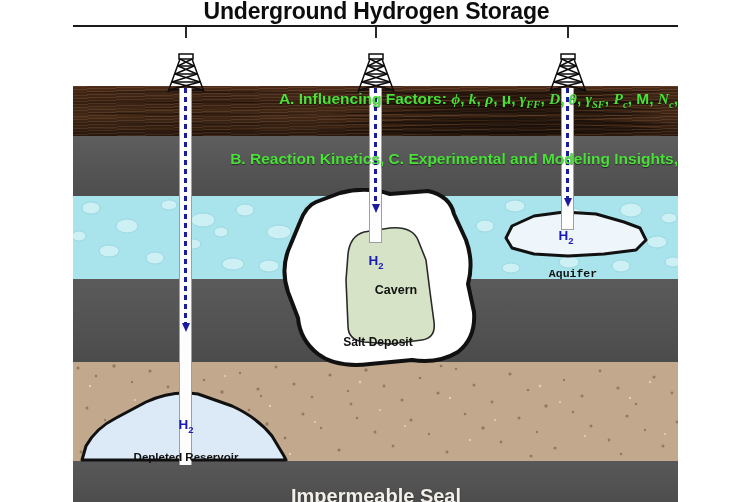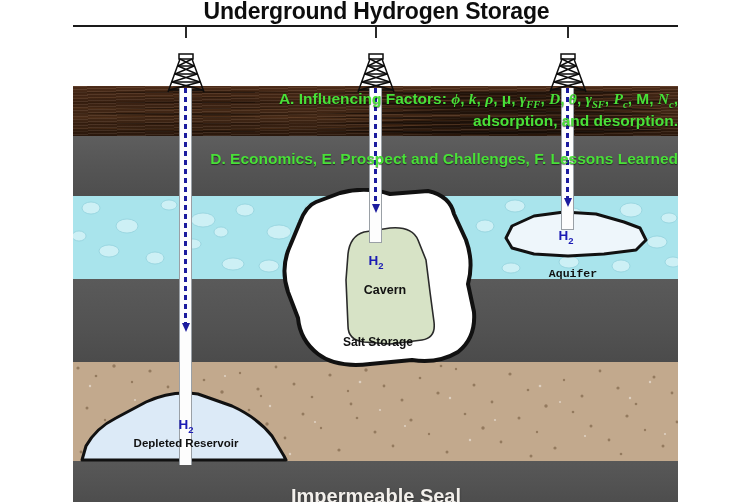--- a/index.html
+++ b/index.html
@@ -364,40 +364,39 @@
       </svg>
     </div>
     <div class="casing capped" style="left:0;top:40px;height:142px;"></div>
     <div class="dash" style="left:5px;top:40px;height:112px;"></div>
     <div class="arrowhead" style="top:150px;"></div>
   </div>
 
   <div class="lbl lbl-h2 center" style="left:376px;top:253px;">
     <span>H</span><sub>2</sub>
   </div>
-  <div class="lbl lbl-dark center" style="left:385px;top:283px;font-size:12.5px;">Cavern</div>
-  <div class="lbl lbl-dark center" style="left:378px;top:335px;font-size:12px;">Salt Storage</div>
+  <div class="lbl lbl-dark center" style="left:396px;top:283px;font-size:12.5px;">Cavern</div>
+  <div class="lbl lbl-dark center" style="left:378px;top:335px;font-size:12px;">Salt Deposit</div>
 
   <div class="lbl lbl-h2 center" style="left:566px;top:228px;">
     <span>H</span><sub>2</sub>
   </div>
   <div class="lbl lbl-dark center" style="left:573px;top:267px;font-size:11.5px;font-family:Liberation Mono, monospace;">Aquifer</div>
 
   <div class="lbl lbl-h2 center" style="left:186px;top:417px;">
     <span>H</span><sub>2</sub>
   </div>
-  <div class="lbl lbl-dark center" style="left:186px;top:437px;font-size:11.5px;">Depleted Reservoir</div>
+  <div class="lbl lbl-dark center" style="left:186px;top:451px;font-size:11.5px;">Depleted Reservoir</div>
 
 
   <div class="lbl lbl-white center" style="left:376px;top:477px;font-size:20px;margin-top:8px;">Impermeable Seal</div>
 
   <div class="factors factors-a">
     <div>
       <span>A. Influencing Factors: </span><span class="f-it">ϕ</span><span>, </span><span class="f-it">k</span><span>, </span><span class="f-it">ρ</span><span>, </span><span class="f-up">μ</span><span>, </span><span class="f-it"><span>γ</span><sub>FF</sub></span><span>, </span><span class="f-it">D</span><span>, </span><span class="f-it">θ</span><span>, </span><span class="f-it"><span>γ</span><sub>SF</sub></span><span>, </span><span class="f-it"><span>P</span><sub>c</sub></span><span>, </span><span class="f-up">M</span><span>, </span><span class="f-it"><span>N</span><sub>c</sub></span><span>,</span>
     </div>
-    <div>adsorption, and desorption.</div>
   </div>
 
   <div class="factors factors-b">
-    <div>D. Economics, E. Prospect and Challenges, F. Lessons Learned</div>
+    <div>B. Reaction Kinetics, C. Experimental and Modeling Insights,</div>
   </div>
 
 </div>
 
 </body></html>

